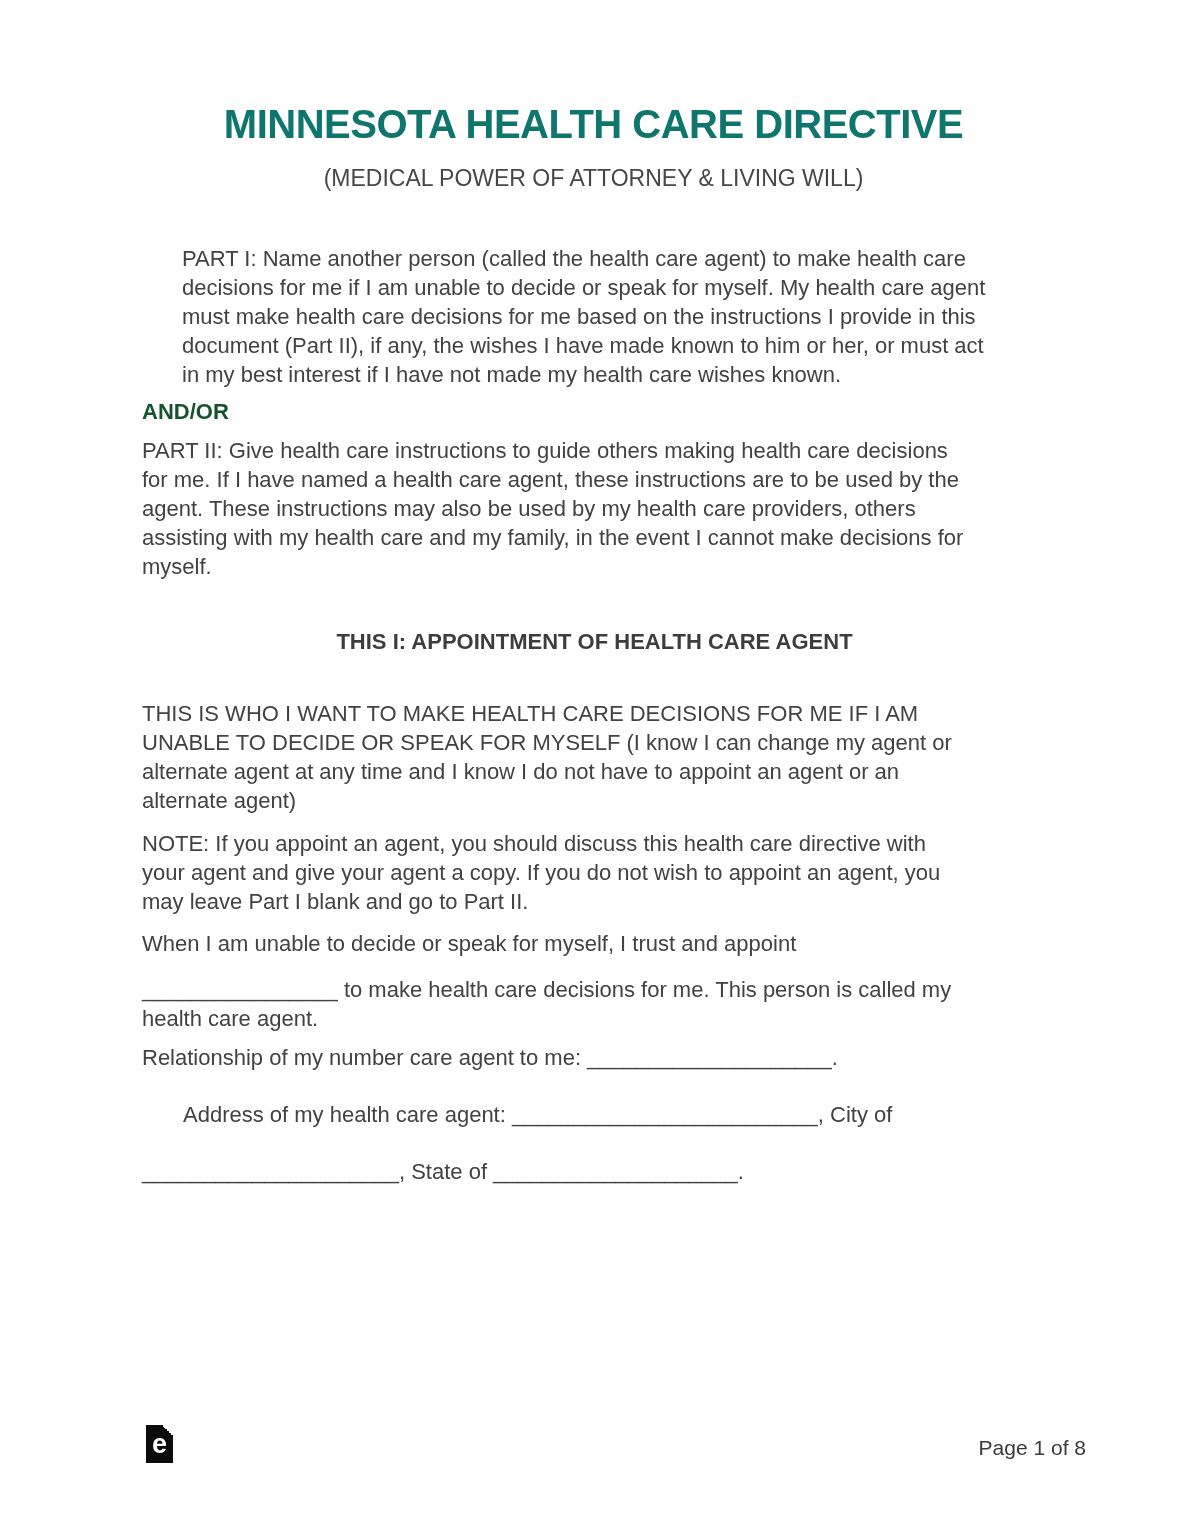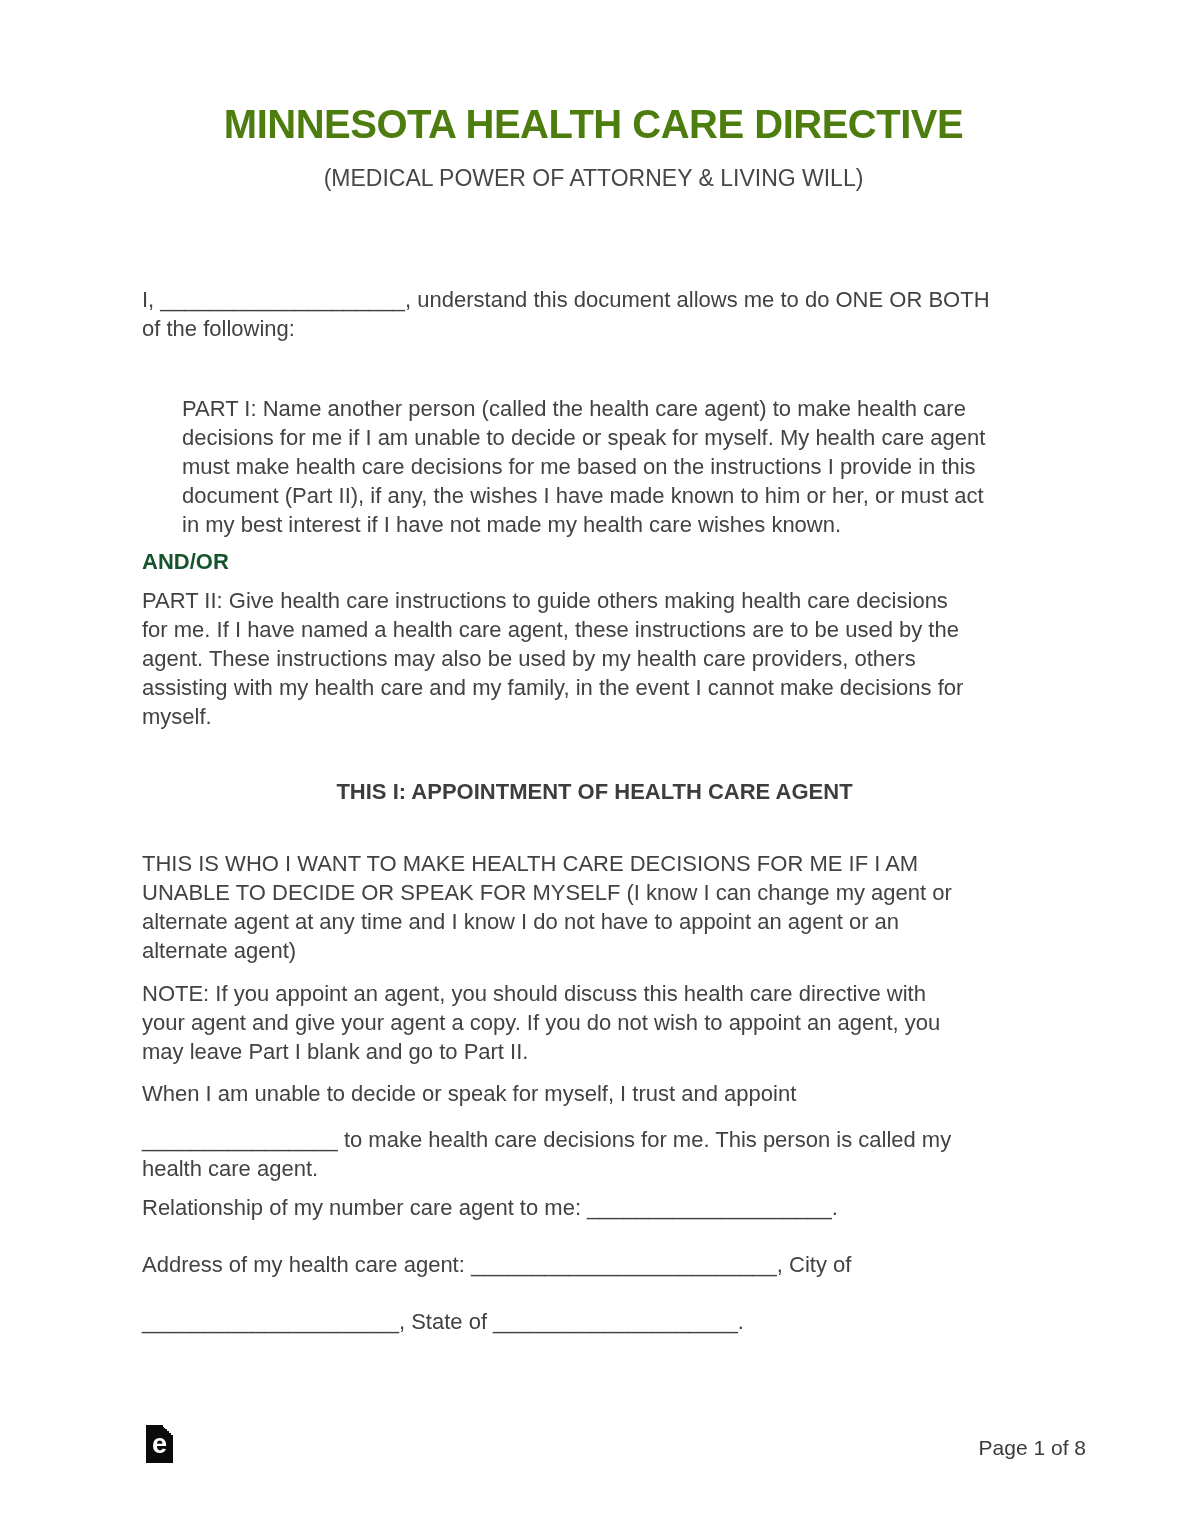--- a/index.html
+++ b/index.html
@@ -13,21 +13,21 @@
     font-family: "Liberation Sans", sans-serif;
     color: #424242;
     overflow: hidden;
   }
   .doc-title {
     margin-top: 100px;
     text-align: center;
     font-size: 40px;
     font-weight: bold;
     line-height: 48px;
-    color: #4d7c0f;
+    color: #0f766e;
     letter-spacing: -0.5px;
   }
   .doc-subtitle {
     margin-top: 15px;
     text-align: center;
     font-size: 23px;
     line-height: 30px;
     color: #474747;
   }
   .doc-body {
@@ -40,21 +40,21 @@
   .p-part1   { margin-top: 51px; margin-left: 40px; }
   .p-andor   { margin-top: 8px; font-weight: bold; color: #14532d; }
   .p-part2   { margin-top: 10px; }
   .h-section { margin-top: 46px; text-align: center; font-weight: bold; font-size: 22px; line-height: 29px; color: #3d3d3d; }
   .p-who     { margin-top: 43px; }
   .p-note    { margin-top: 14px; }
   .p-lead    { margin-top: 13px; }
   .p-appoint { margin-top: 17px; }
   .p-rel     { margin-top: 10px; }
   .p-tel     { margin-top: 26px; }
-  .p-addr    { margin-top: 28px; }
+  .p-addr    { margin-top: 28px; margin-left: 41px; }
   .p-city    { margin-top: 28px; }
   .footer {
     position: absolute;
     left: 0; right: 0;
     top: 1425px;
     display: flex;
     justify-content: space-between;
     align-items: flex-end;
     padding: 0 101px 0 146px;
   }
@@ -90,22 +90,20 @@
 <body>
 
 <div class="page">
 
   <h1 class="doc-title">MINNESOTA HEALTH CARE DIRECTIVE</h1>
 
   <div class="doc-subtitle">(MEDICAL POWER OF ATTORNEY &amp; LIVING WILL)</div>
 
   <main class="doc-body">
 
-    <p class="para p-intro">I, ____________________, understand this document allows me to do ONE OR BOTH
-of the following:</p>
 
     <p class="para p-part1">PART I: Name another person (called the health care agent) to make health care
 decisions for me if I am unable to decide or speak for myself. My health care agent
 must make health care decisions for me based on the instructions I provide in this
 document (Part II), if any, the wishes I have made known to him or her, or must act
 in my best interest if I have not made my health care wishes known.</p>
 
     <p class="para p-andor">AND/OR</p>
 
     <p class="para p-part2">PART II: Give health care instructions to guide others making health care decisions

